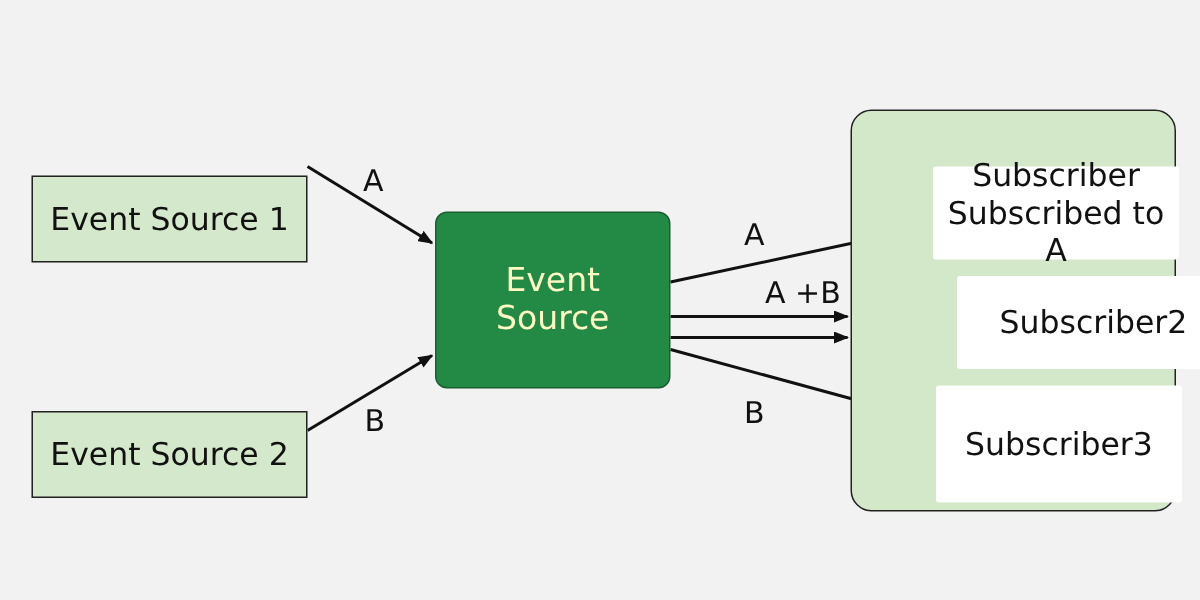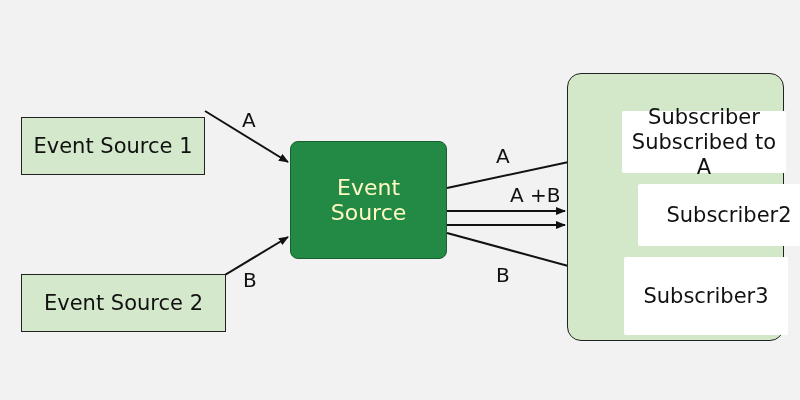--- a/index.html
+++ b/index.html
@@ -1,21 +1,21 @@
 <!DOCTYPE html>
 <html><head>
   <meta charset="utf-8">
   <style>
     html, body { margin: 0; padding: 0; }
     body { width: 800px; height: 400px; background: #f2f2f2; position: relative; overflow: hidden;
            font-family: "DejaVu Sans", sans-serif; color: #111; }
     .box { position: absolute; box-sizing: border-box; display: flex; align-items: center; justify-content: center; text-align: center; }
     .source { background: #d4e8cb; border: 1.5px solid #222; font-size: 21px; white-space: nowrap; }
     #src1 { left: 21px; top: 73px; width: 184px; height: 58px; margin-top: 44px; }
-    #src2 { left: 21px; top: 274px; width: 205px; height: 58px; }
+    #src2 { left: 21px; top: 274px; width: 184px; height: 58px; }
     #broker { left: 290px; top: 141px; width: 157px; height: 118px; background: #238a45; border: 1.5px solid #1b5e30;
               border-radius: 8px; color: #fef9c3; font-size: 22px; line-height: 25px; flex-direction: column; }
     #group { left: 567px; top: 73px; width: 217px; height: 268px; background: #d2e8c9; border: 1.5px solid #222; border-radius: 14px; }
     .sub { background: #ffffff; border-radius: 2px; font-size: 21px; line-height: 25px; flex-direction: column; margin-left: 28px; }
     #sub1 { left: 594px; top: 111px; width: 164px; height: 62px; }
     #sub2 { left: 610px; top: 184px; width: 182px; height: 62px; }
     #sub3 { left: 596px; top: 257px; width: 164px; height: 78px; }
     .lbl { position: absolute; font-size: 20px; }
     svg { position: absolute; left: 0; top: 0; }
   </style>

